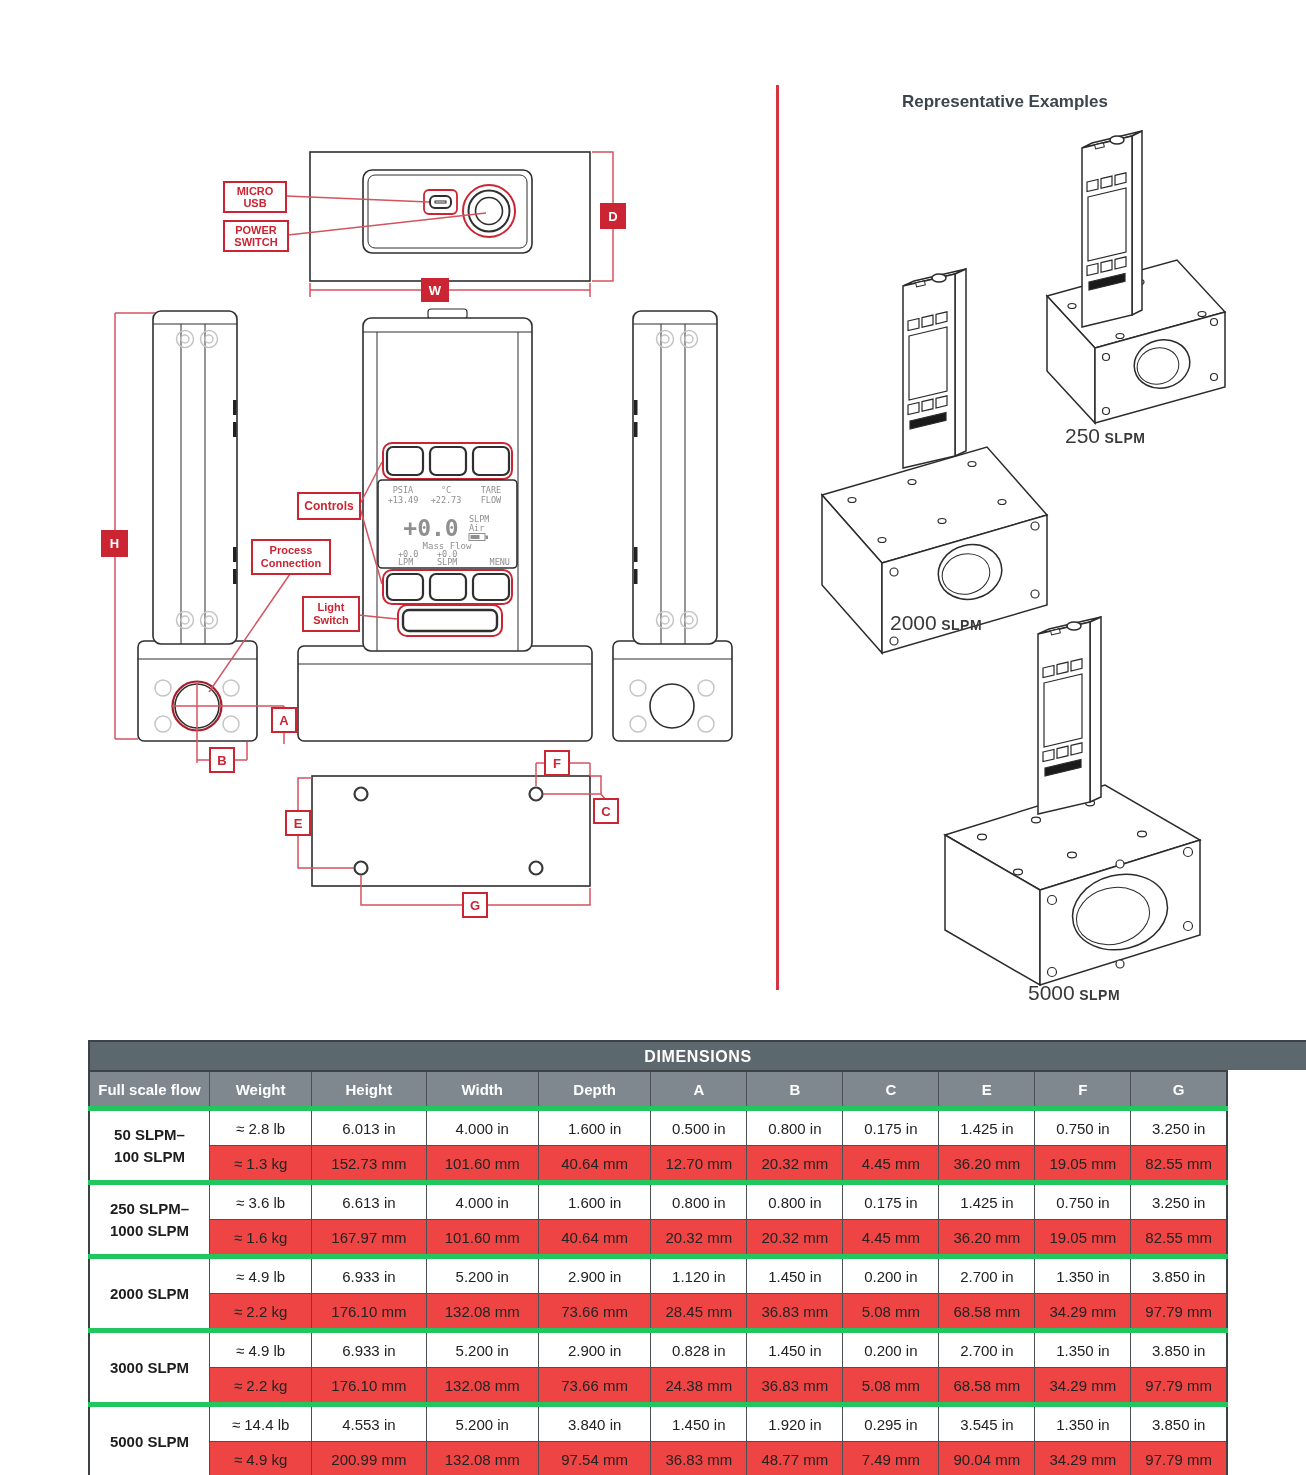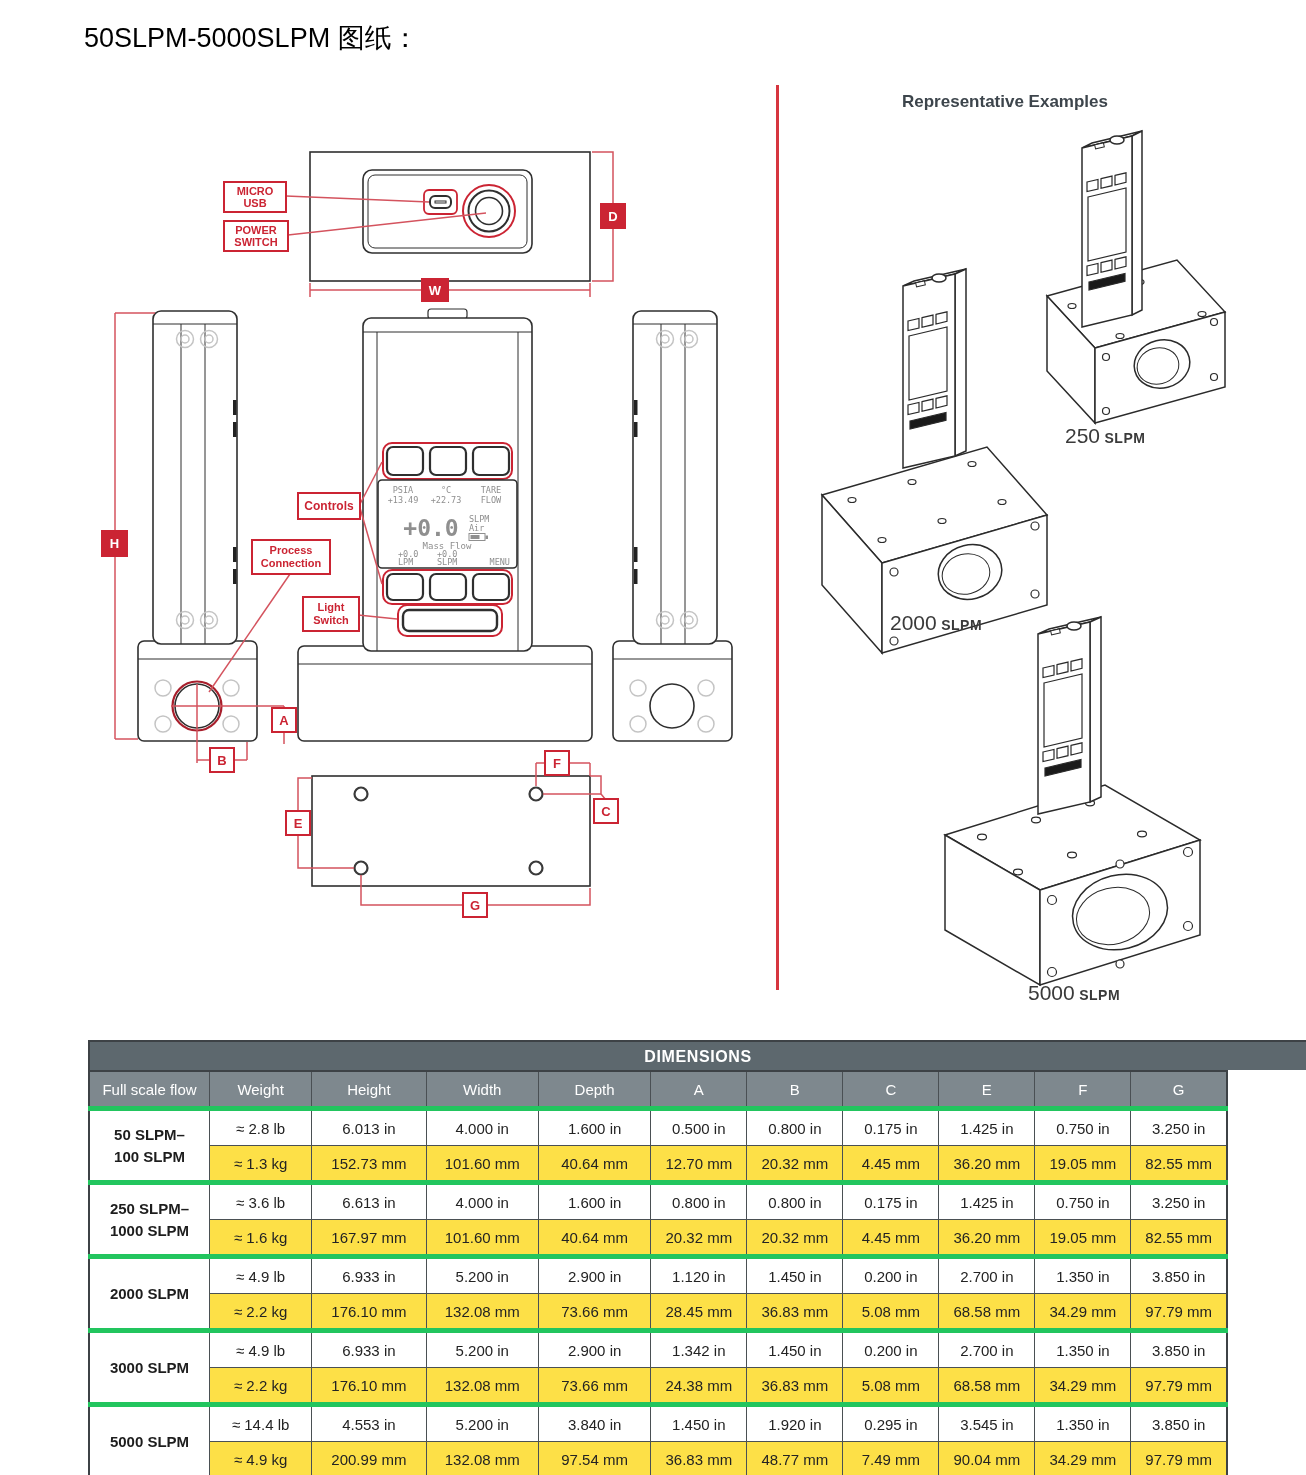--- a/index.html
+++ b/index.html
@@ -15,32 +15,31 @@
   .iso-label .unit{font-size:14px;font-weight:bold;letter-spacing:.5px;}
   svg{position:absolute;overflow:visible;}
   
   .tbl-wrap{position:absolute;left:88px;top:1040px;width:1220px;}
   .tbl-title{box-sizing:border-box;width:100%;height:30px;background:#5d686e;color:#fff;
              font-size:16px;font-weight:bold;letter-spacing:.6px;text-align:center;
              line-height:30px;border:2px solid #3d4246;border-bottom:none;}
   table.dim{border-collapse:collapse;width:1140px;table-layout:fixed;
             border:2px solid #3d4246;font-size:15px;color:#232323;}
   table.dim th,table.dim td{border:1.5px solid #4a5054;text-align:center;padding:4px 2px;height:26px;}
-  table.dim thead th{background:#7e888e;color:#fff;font-weight:normal;}
+  table.dim thead th{background:#7e888e;color:#fff;font-weight:bold;}
   table.dim th.rowlab{background:#fff;font-weight:bold;color:#1d1d1d;font-size:15px;line-height:1.45;}
-  tr.metric td{background:#fde047;}
+  tr.metric td{background:#ef4444;}
   tr.metric td{border-top:1px solid #9ba1a5;}
   tr.gstart th,tr.gstart td{border-top:5px solid #22c55e;}
 </style>
 </head>
 <body>
 
 <div class="canvas">
 
-  <div class="page-title">50SLPM-5000SLPM 图纸：</div>
 
   <svg style="left:85px;top:132px" width="700" height="820" viewBox="0 0 700 820">
     <g fill="none" stroke="#2f2f2f" stroke-width="1.6">
 
       <g>
         <rect x="225" y="20" width="280" height="129"></rect>
         <rect x="278" y="38" width="169" height="83" rx="9"></rect>
         <rect x="283" y="43" width="159" height="73" rx="7" stroke-width="1"></rect>
         <g>
           <rect x="345" y="64" width="21" height="12" rx="5" stroke-width="2"></rect>
@@ -527,21 +526,21 @@
             <td>97.79 mm</td>
           </tr>
           <tr class="imperial gstart">
             <th class="rowlab" rowspan="2">
               <div>3000 SLPM</div>
             </th>
             <td>≈ 4.9 lb</td>
             <td>6.933 in</td>
             <td>5.200 in</td>
             <td>2.900 in</td>
-            <td>1.342 in</td>
+            <td>0.828 in</td>
             <td>1.450 in</td>
             <td>0.200 in</td>
             <td>2.700 in</td>
             <td>1.350 in</td>
             <td>3.850 in</td>
           </tr>
           <tr class="metric">
             <td>≈ 2.2 kg</td>
             <td>176.10 mm</td>
             <td>132.08 mm</td>

